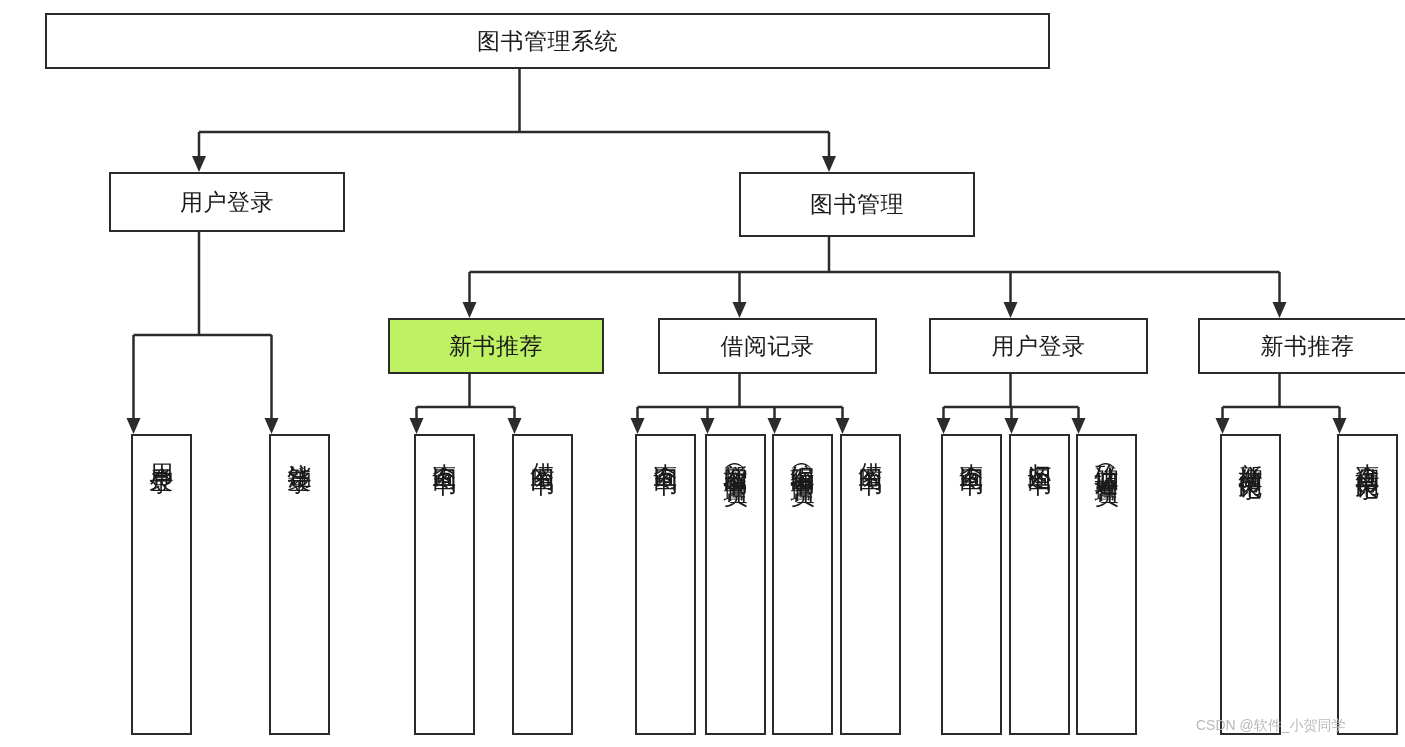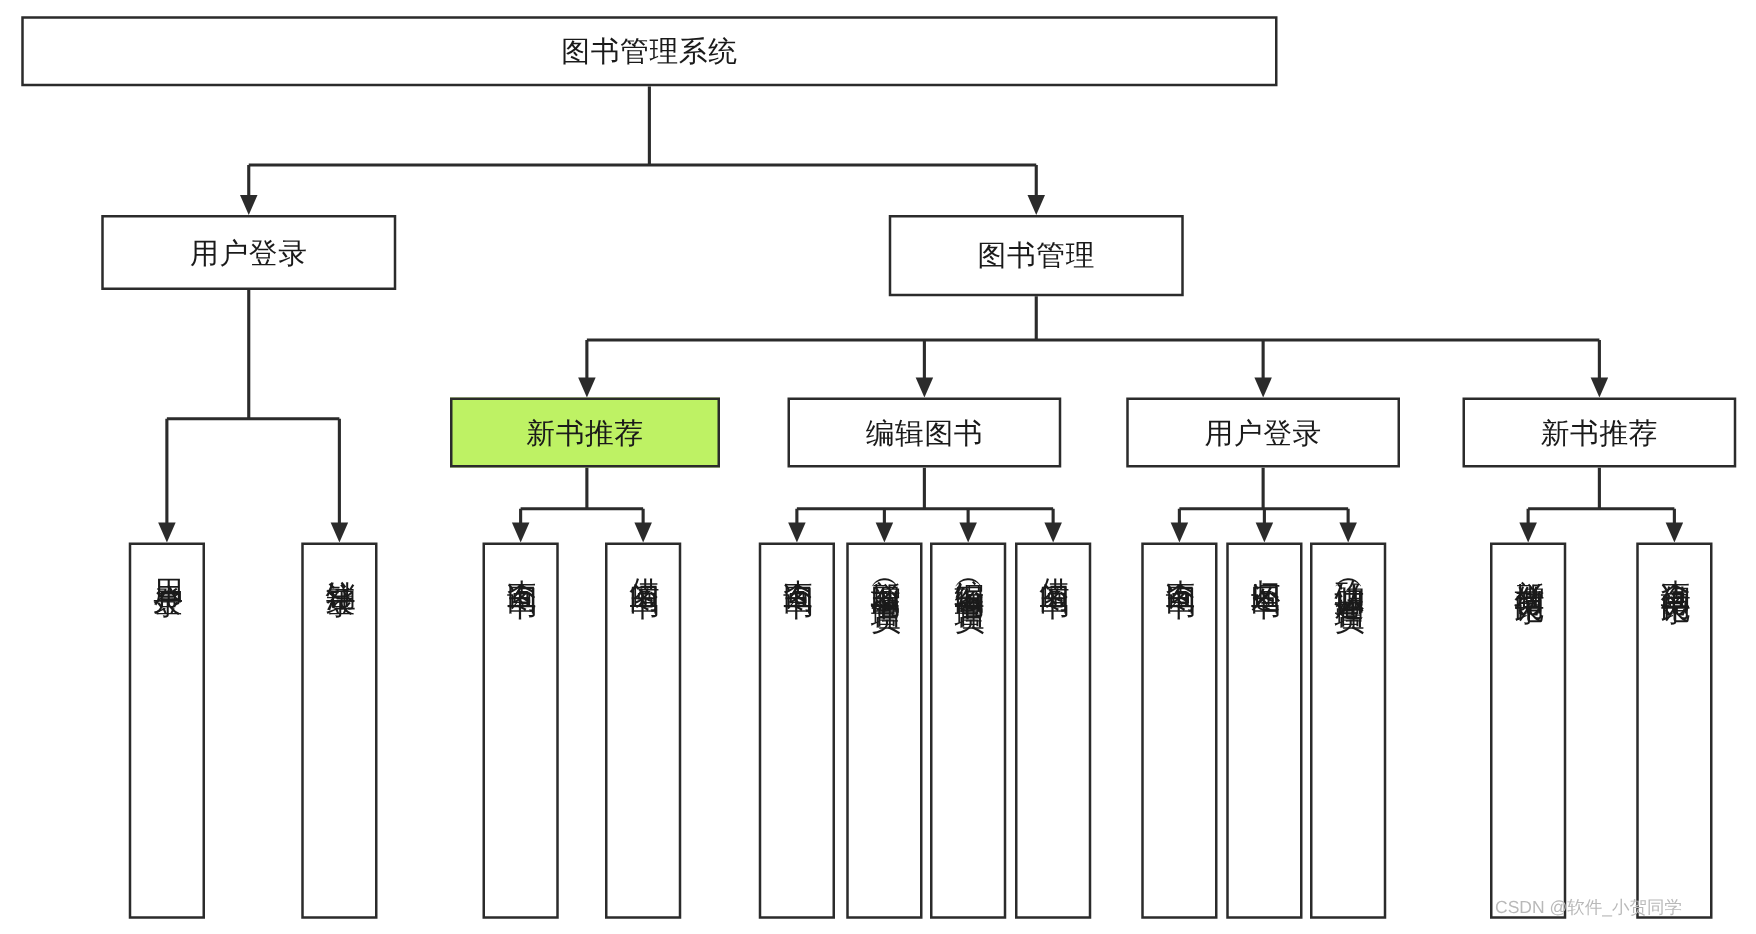--- a/index.html
+++ b/index.html
@@ -27,20 +27,21 @@
   }
   .node {
     position: absolute;
     box-sizing: border-box;
     border: 2px solid #2b2b2b;
     background: #ffffff;
     display: flex;
     align-items: center;
     justify-content: center;
     color: #1a1a1a;
+    margin-left: 28px;
   }
   .node-label {
     display: block;
     text-align: center;
     line-height: 1.05;
     letter-spacing: 0.5px;
   }
   .node.horizontal .node-label {
     font-size: 23px;
   }
@@ -138,21 +139,21 @@
       <div class="node horizontal" style="left: 81px; top: 172px; width: 236px; height: 60px; border-color: rgb(43, 43, 43); background: rgb(255, 255, 255); color: rgb(26, 26, 26);">
         <span class="node-label">用户登录</span>
       </div>
       <div class="node horizontal" style="left: 711px; top: 172px; width: 236px; height: 65px; border-color: rgb(43, 43, 43); background: rgb(255, 255, 255); color: rgb(26, 26, 26);">
         <span class="node-label">图书管理</span>
       </div>
       <div class="node horizontal" style="left: 360px; top: 318px; width: 216px; height: 56px; border-color: rgb(43, 43, 43); background: #bef264; color: rgb(26, 26, 26);">
         <span class="node-label">新书推荐</span>
       </div>
       <div class="node horizontal" style="left: 630px; top: 318px; width: 219px; height: 56px; border-color: rgb(43, 43, 43); background: rgb(255, 255, 255); color: rgb(26, 26, 26);">
-        <span class="node-label">编辑图书</span>
+        <span class="node-label">借阅记录</span>
       </div>
       <div class="node horizontal" style="left: 901px; top: 318px; width: 219px; height: 56px; border-color: rgb(43, 43, 43); background: rgb(255, 255, 255); color: rgb(26, 26, 26);">
         <span class="node-label">用户登录</span>
       </div>
       <div class="node horizontal" style="left: 1170px; top: 318px; width: 219px; height: 56px; border-color: rgb(43, 43, 43); background: rgb(255, 255, 255); color: rgb(26, 26, 26);">
         <span class="node-label">新书推荐</span>
       </div>
       <div class="node vertical" style="left: 103px; top: 434px; width: 61px; height: 301px; border-color: rgb(43, 43, 43); background: rgb(255, 255, 255); color: rgb(26, 26, 26);">
         <span class="node-label">用户登录</span>
       </div>

